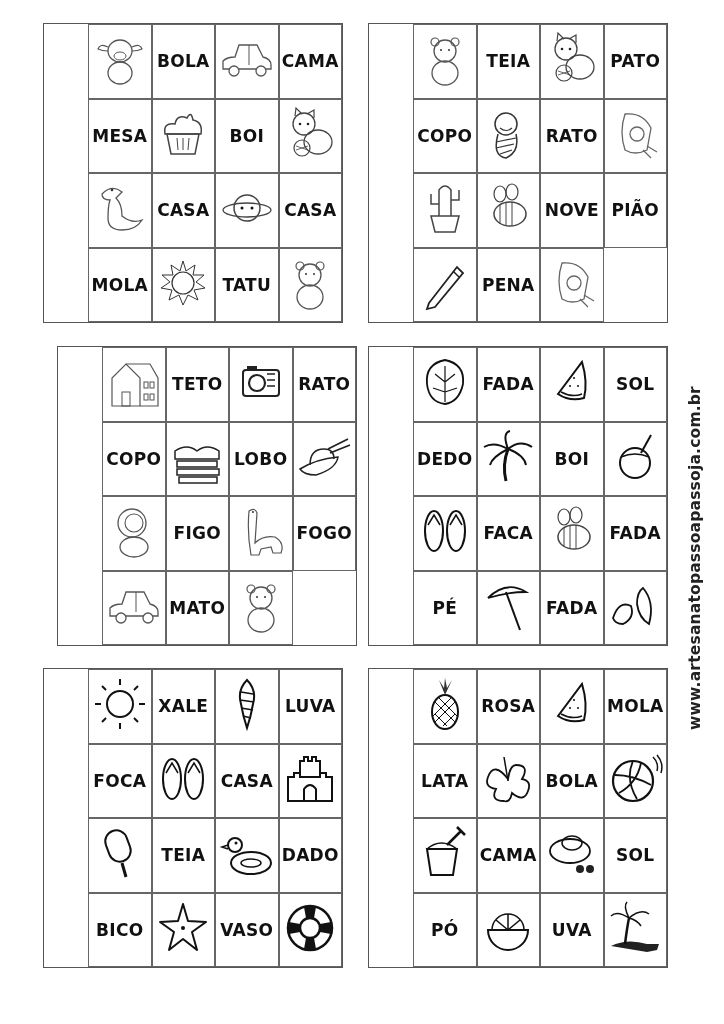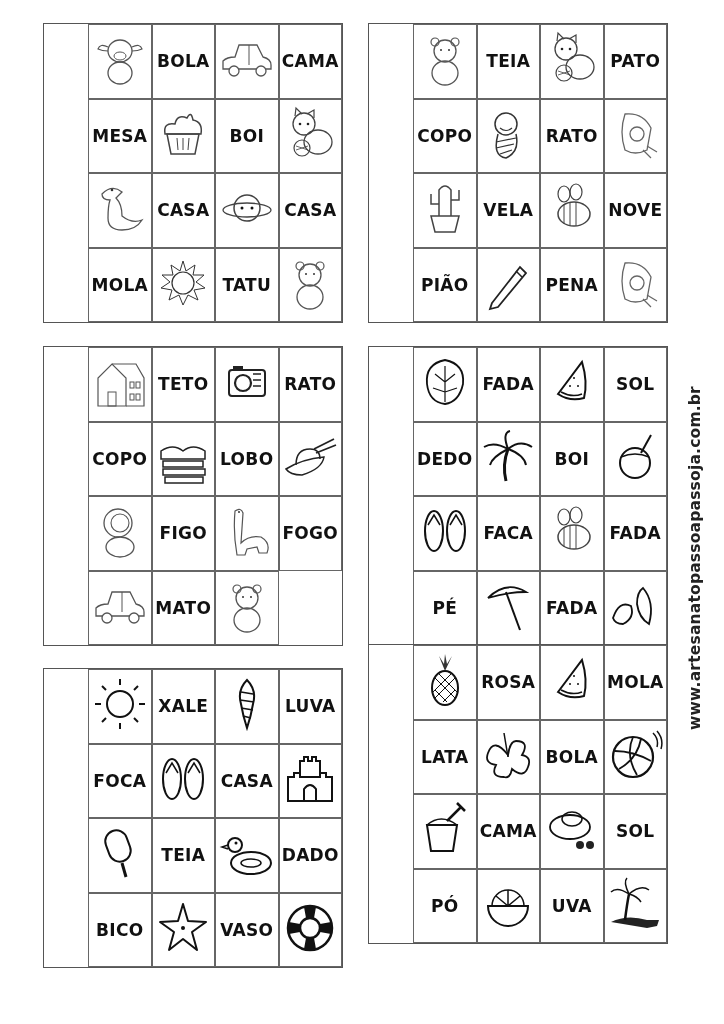--- a/index.html
+++ b/index.html
@@ -160,23 +160,20 @@
           </svg></span>
       </div>
       <div class="cell">
         <span class="pic"><svg viewBox="0 0 56 56">
             <path d="M22 36 L22 10 Q28 2 34 10 L34 36" fill="none" stroke="#444" stroke-width="1.5"></path>
             <path d="M22 24 L14 24 L14 14 M34 20 L42 20 L42 10" fill="none" stroke="#444" stroke-width="1.5"></path>
             <path d="M14 36 L42 36 L38 52 L18 52Z" fill="none" stroke="#444" stroke-width="1.5"></path>
           </svg></span>
       </div>
       <div class="cell">
-        <span class="word">VELA</span>
-      </div>
-      <div class="cell">
         <span class="pic"><svg viewBox="0 0 56 56">
             <ellipse cx="30" cy="34" rx="16" ry="12" fill="none" stroke="#444" stroke-width="1.5"></ellipse>
             <path d="M20 24 L20 44 M26 22 L26 46 M32 22 L32 46" stroke="#444" stroke-width="1"></path>
             <ellipse cx="20" cy="14" rx="6" ry="8" fill="none" stroke="#444" stroke-width="1.2"></ellipse>
             <ellipse cx="32" cy="12" rx="6" ry="8" fill="none" stroke="#444" stroke-width="1.2"></ellipse>
           </svg></span>
       </div>
       <div class="cell">
         <span class="word">NOVE</span>
       </div>
@@ -193,21 +190,21 @@
         <span class="word">PENA</span>
       </div>
       <div class="cell">
         <span class="pic"><svg viewBox="0 0 56 56">
             <path d="M18 8 Q36 6 44 22 L40 44 Q28 50 18 44 Q12 26 18 8Z" fill="none" stroke="#666" stroke-width="1.3"></path>
             <circle cx="30" cy="28" r="7" fill="none" stroke="#666" stroke-width="1.3"></circle>
             <path d="M36 44 L44 52 M40 40 L50 46" stroke="#666" stroke-width="1.2"></path>
           </svg></span>
       </div>
     </div>
-    <div class="card" style="left: 43px; top: 346px;">
+    <div class="card" style="left: 57px; top: 346px;">
       <div class="cell">
         <span class="pic"><svg viewBox="0 0 56 56">
             <path d="M6 52 L6 24 L20 10 L34 24 L34 52Z" fill="none" stroke="#555" stroke-width="1.2"></path>
             <path d="M20 10 L44 10 L52 24 L52 52 L34 52" fill="none" stroke="#555" stroke-width="1.2"></path>
             <rect x="16" y="38" width="8" height="14" fill="none" stroke="#555" stroke-width="1"></rect>
             <rect x="38" y="28" width="4" height="6" fill="none" stroke="#555" stroke-width="1"></rect>
             <rect x="44" y="28" width="4" height="6" fill="none" stroke="#555" stroke-width="1"></rect>
             <rect x="38" y="40" width="4" height="6" fill="none" stroke="#555" stroke-width="1"></rect>
             <rect x="44" y="40" width="4" height="6" fill="none" stroke="#555" stroke-width="1"></rect>
           </svg></span>
@@ -451,21 +448,21 @@
         <span class="word">VASO</span>
       </div>
       <div class="cell">
         <span class="pic"><svg viewBox="0 0 56 56">
             <circle cx="28" cy="28" r="22" fill="#fff" stroke="#111" stroke-width="2.5"></circle>
             <circle cx="28" cy="28" r="10" fill="#fff" stroke="#111" stroke-width="2.5"></circle>
             <path d="M22 7 L34 7 L32 18 L24 18Z M22 49 L34 49 L32 38 L24 38Z M7 22 L7 34 L18 32 L18 24Z M49 22 L49 34 L38 32 L38 24Z" fill="#111"></path>
           </svg></span>
       </div>
     </div>
-    <div class="card" style="left: 368px; top: 644px;">
+    <div class="card" style="left: 368px; top: 668px;">
       <div class="cell">
         <span class="pic"><svg viewBox="0 0 56 56">
             <ellipse cx="28" cy="36" rx="13" ry="17" fill="none" stroke="#111" stroke-width="2"></ellipse>
             <path d="M18 26 L38 46 M18 38 L30 50 M22 22 L40 40 M38 26 L18 46 M38 38 L26 50 M34 22 L16 40" stroke="#111" stroke-width="1"></path>
             <path d="M28 19 L22 4 L27 12 L28 2 L30 12 L35 4 Z" fill="#333"></path>
           </svg></span>
       </div>
       <div class="cell">
         <span class="word">ROSA</span>
       </div>

